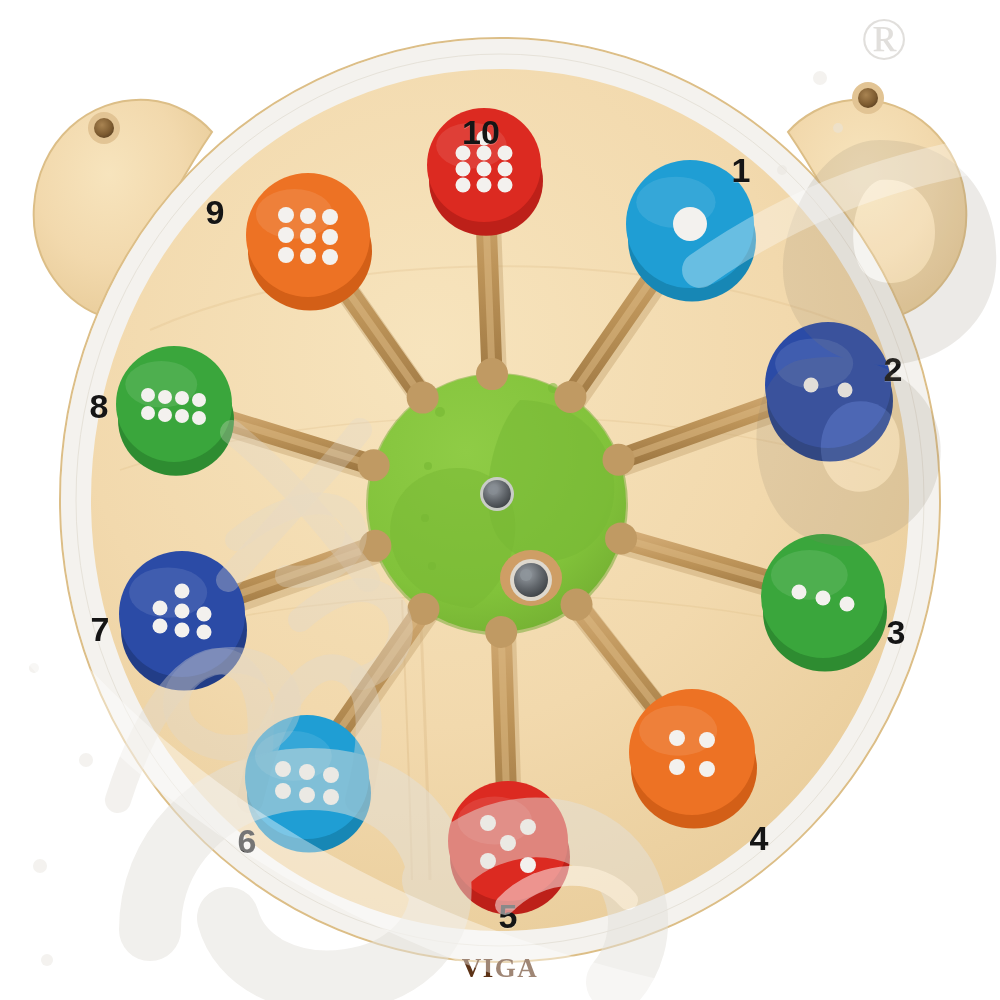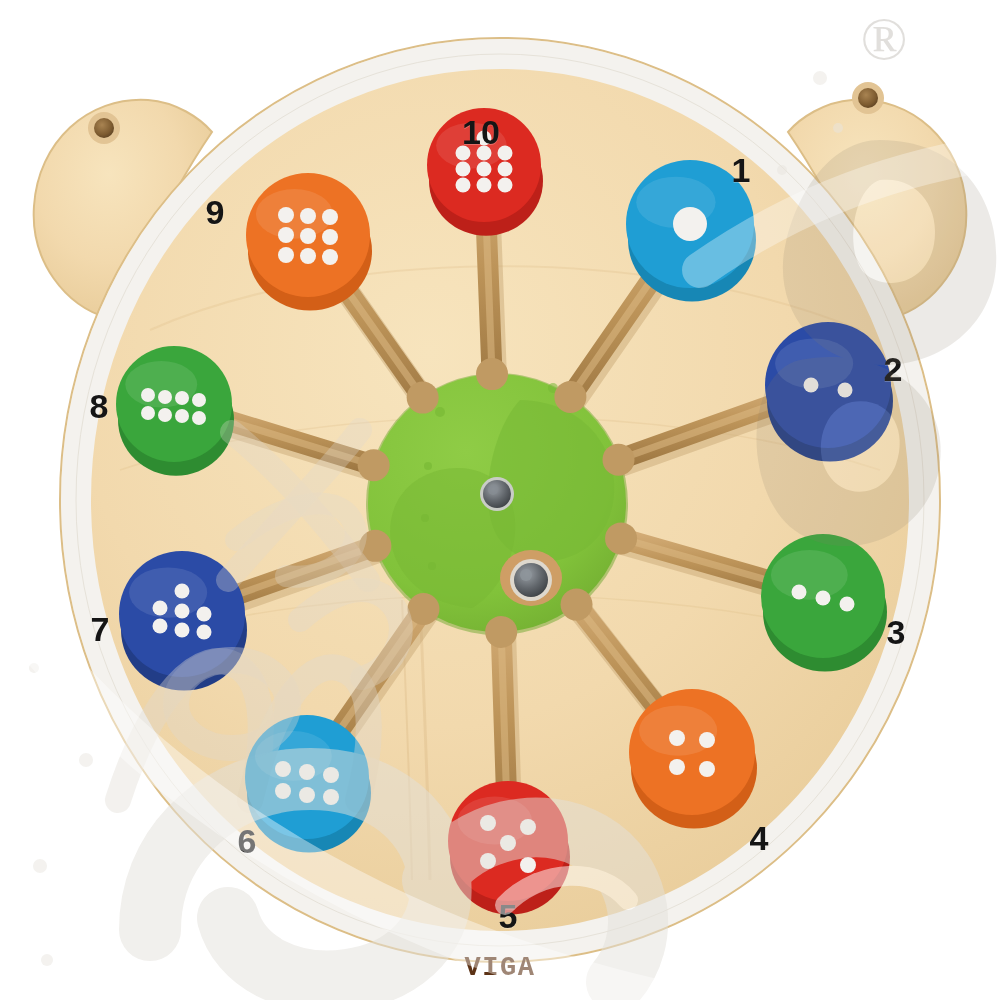--- a/index.html
+++ b/index.html
@@ -45,21 +45,21 @@
     user-select: none;
     text-shadow: 0 1px 0 rgba(255,255,255,0.25);
   }
 
   .brand {
     position: absolute;
     left: 500px;
     top: 968px;
     transform: translate(-50%, -50%);
     color: #5c3216;
-    font-family: Liberation Mono, monospace;
+    font-family: Liberation Serif, serif;
     font-weight: bold;
     font-size: 27px;
     letter-spacing: 1.5px;
     user-select: none;
   }
 
   
   .wm-reg {
     position: absolute;
     left: 884px;

